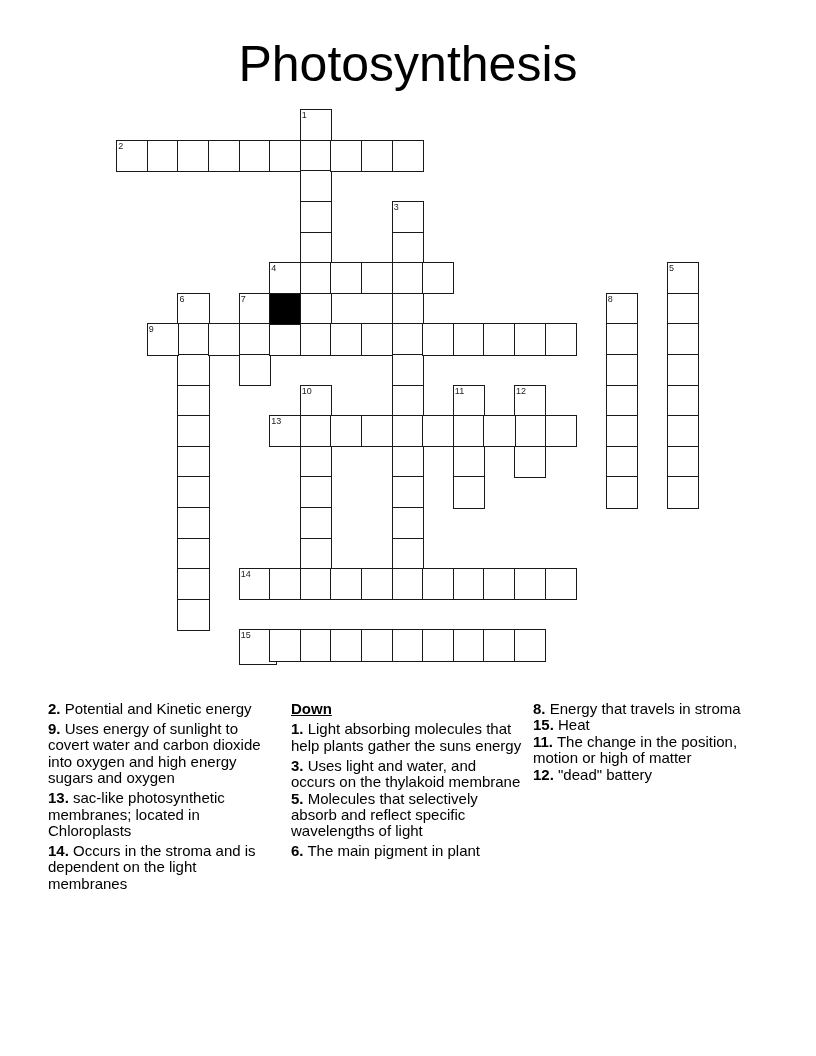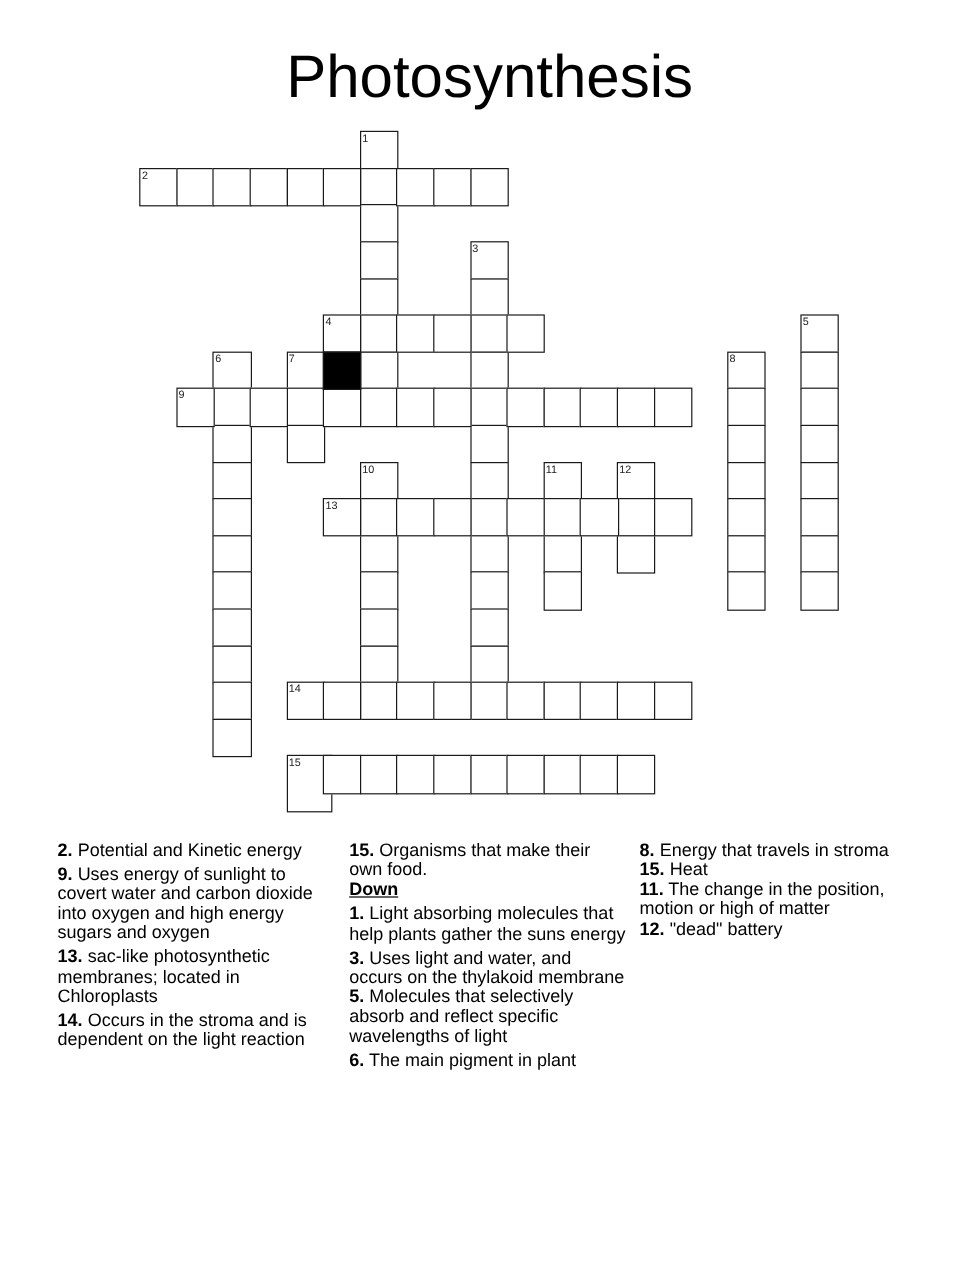--- a/index.html
+++ b/index.html
@@ -163,44 +163,43 @@
       <span class="num">14</span>
     </div>
     <div class="cell" style="left: 269.25px; top: 568.25px; width: 32.1px; height: 32.1px;"></div>
     <div class="cell" style="left: 330.45px; top: 568.25px; width: 32.1px; height: 32.1px;"></div>
     <div class="cell" style="left: 361.05px; top: 568.25px; width: 32.1px; height: 32.1px;"></div>
     <div class="cell" style="left: 422.25px; top: 568.25px; width: 32.1px; height: 32.1px;"></div>
     <div class="cell" style="left: 452.85px; top: 568.25px; width: 32.1px; height: 32.1px;"></div>
     <div class="cell" style="left: 483.45px; top: 568.25px; width: 32.1px; height: 32.1px;"></div>
     <div class="cell" style="left: 514.05px; top: 568.25px; width: 32.1px; height: 32.1px;"></div>
     <div class="cell" style="left: 544.65px; top: 568.25px; width: 32.1px; height: 32.1px;"></div>
-    <div class="cell" style="left: 238.65px; top: 629.45px; width: 32.1px; height: 48px; padding-left: 36px;">
+    <div class="cell" style="left: 238.65px; top: 629.45px; width: 32.1px; height: 36px; padding-left: 36px;">
       <span class="num">15</span>
     </div>
     <div class="cell" style="left: 269.25px; top: 629.45px; width: 32.1px; height: 32.1px;"></div>
     <div class="cell" style="left: 299.85px; top: 629.45px; width: 32.1px; height: 32.1px;"></div>
     <div class="cell" style="left: 330.45px; top: 629.45px; width: 32.1px; height: 32.1px;"></div>
     <div class="cell" style="left: 361.05px; top: 629.45px; width: 32.1px; height: 32.1px;"></div>
     <div class="cell" style="left: 391.65px; top: 629.45px; width: 32.1px; height: 32.1px;"></div>
     <div class="cell" style="left: 422.25px; top: 629.45px; width: 32.1px; height: 32.1px;"></div>
     <div class="cell" style="left: 452.85px; top: 629.45px; width: 32.1px; height: 32.1px;"></div>
     <div class="cell" style="left: 483.45px; top: 629.45px; width: 32.1px; height: 32.1px;"></div>
     <div class="cell" style="left: 514.05px; top: 629.45px; width: 32.1px; height: 32.1px;"></div>
     <div class="cell black" style="left: 269.25px; top: 292.85px; width: 32.1px; height: 32.1px;"></div>
   </div>
 
 <div class="clues">
   <div class="col col1">
     <div class="clue"><span class="n">2.</span> <span>Potential and Kinetic energy</span></div>
     <div class="clue"><span class="n">9.</span> <span>Uses energy of sunlight to covert water and carbon dioxide into oxygen and high energy sugars and oxygen</span></div>
     <div class="clue"><span class="n">13.</span> <span>sac-like photosynthetic membranes; located in Chloroplasts</span></div>
-    <div class="clue"><span class="n">14.</span> <span>Occurs in the stroma and is dependent on the light reaction</span></div>
+    <div class="clue"><span class="n">14.</span> <span>Occurs in the stroma and is dependent on the light membranes</span></div>
   </div>
   <div class="col col2">
-    <div class="clue" style="margin-bottom:0"><span class="n">15.</span> <span>Organisms that make their own food.</span></div>
     <div class="heading">Down</div>
     <div class="clue"><span class="n">1.</span> <span>Light absorbing molecules that help plants gather the suns energy</span></div>
     <div class="clue" style="margin-bottom:0"><span class="n">3.</span> <span>Uses light and water, and occurs on the thylakoid membrane</span></div>
     <div class="clue"><span class="n">5.</span> <span>Molecules that selectively absorb and reflect specific wavelengths of light</span></div>
     <div class="clue"><span class="n">6.</span> <span>The main pigment in plant</span></div>
   </div>
   <div class="col col3">
     <div class="clue" style="margin-bottom:0"><span class="n">8.</span> <span>Energy that travels in stroma</span></div>
     <div class="clue" style="margin-bottom:0"><span class="n">15.</span> <span>Heat</span></div>
     <div class="clue" style="margin-bottom:0"><span class="n">11.</span> <span>The change in the position, motion or high of matter</span></div>

